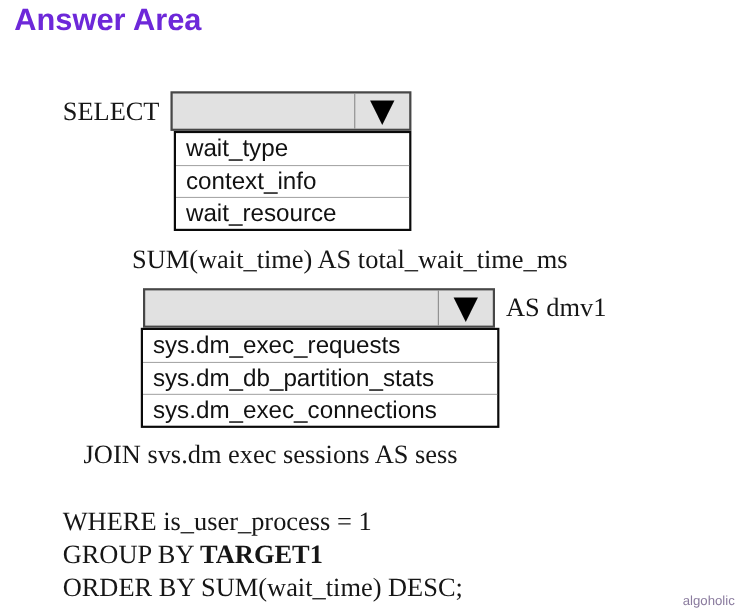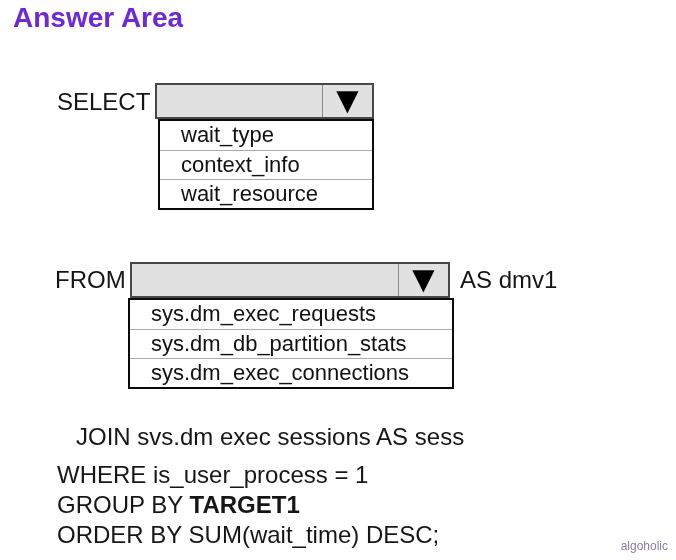--- a/index.html
+++ b/index.html
@@ -5,21 +5,21 @@
   html,body{margin:0;padding:0;background:#ffffff;}
   .frame{
     position:relative;width:676px;height:560px;background:#ffffff;overflow:hidden;
     font-family:"Liberation Sans",sans-serif;
   }
   .title{
     position:absolute;left:13px;top:2px;
     font-family:"Liberation Sans",sans-serif;font-weight:bold;font-size:28px;color:#6d28d9;
   }
   .mono{
-    font-family:Liberation Sans, sans-serif;
+    font-family:Liberation Serif, serif;
     font-size:24px;line-height:30px;color:#161616;white-space:pre;
   }
   .line{position:absolute;}
   .bold{font-weight:bold;}
   .dropdown{
     position:absolute;box-sizing:border-box;
     background:#e1e1e1;border:2px solid #474747;
   }
   .dd-value{
     position:absolute;left:6px;right:52px;top:0;bottom:0;
@@ -32,21 +32,21 @@
     display:flex;align-items:center;justify-content:center;
   }
   .tri{
     font-family:"DejaVu Sans",sans-serif;font-size:29px;line-height:29px;color:#000;
     transform:translateY(-1px);
   }
   .listbox{
     position:absolute;box-sizing:border-box;background:#ffffff;border:2px solid #0a0a0a;
   }
   .listrow{
-    box-sizing:border-box;height:29px;line-height:28px;padding-left:21px;
+    box-sizing:border-box;height:29px;line-height:28px;padding-left:9px;
     font-family:"Liberation Sans",sans-serif;font-size:22px;color:#111;
     white-space:nowrap;overflow:hidden;
   }
   .listrow + .listrow{border-top:1px solid #a8a8a8;}
   .watermark{
     position:absolute;right:8px;top:539px;
     font-family:"Liberation Sans",sans-serif;font-size:12px;color:#8a7b9e;
   }
 </style>
 </head>
@@ -64,39 +64,39 @@
       <span class="tri">▼</span>
     </div>
   </div>
 
   <div class="listbox" style="left:158px;top:119px;width:216px;">
     <div class="listrow">wait_type</div>
     <div class="listrow">context_info</div>
     <div class="listrow">wait_resource</div>
   </div>
 
+  <div class="line mono" style="left:120px;top:222px;">SUM(wait_time) AS total_wait_time_ms</div>
 
-  <div class="line mono" style="left:55px;top:265px;">FROM</div>
 
   <div class="dropdown" style="left:130px;top:262px;width:320px;height:36px;">
     <div class="dd-value"></div>
     <div class="dd-arrow">
       <span class="tri">▼</span>
     </div>
   </div>
 
   <div class="line mono" style="left:460px;top:265px;">AS dmv1</div>
 
   <div class="listbox" style="left:128px;top:298px;width:326px;">
     <div class="listrow">sys.dm_exec_requests</div>
     <div class="listrow">sys.dm_db_partition_stats</div>
     <div class="listrow">sys.dm_exec_connections</div>
   </div>
 
-  <div class="line mono" style="left:76px;top:422px;">JOIN svs.dm exec sessions AS sess</div>
+  <div class="line mono" style="left:76px;top:399px;">JOIN svs.dm exec sessions AS sess</div>
 
 
   <div class="line mono" style="left:57px;top:460px;">WHERE is_user_process = 1</div>
 
   <div class="line mono" style="left:57px;top:490px;"><span>GROUP BY </span><span class="bold">TARGET1</span></div>
 
   <div class="line mono" style="left:57px;top:520px;">ORDER BY SUM(wait_time) DESC;</div>
 
   <div class="watermark">algoholic</div>
 

